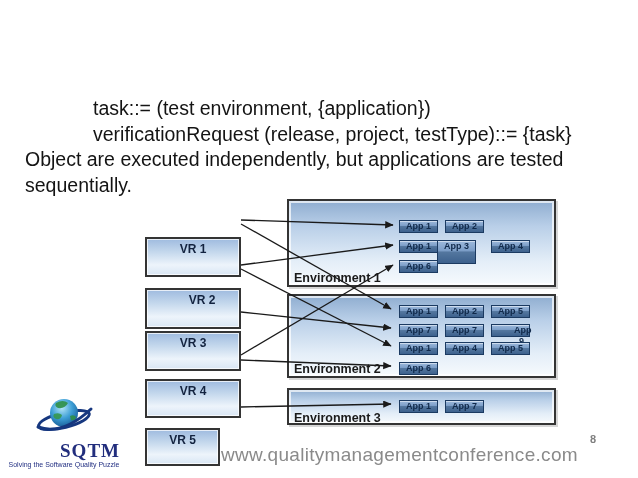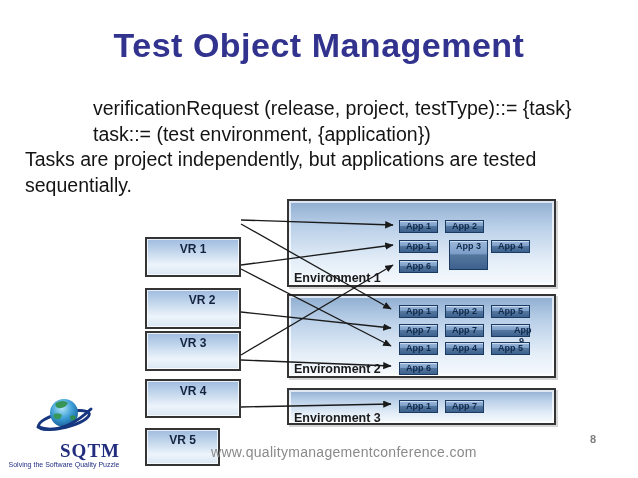--- a/index.html
+++ b/index.html
@@ -45,52 +45,51 @@
   #arrow-layer{position:absolute;left:0;top:0;pointer-events:none;}
   
   .logo{position:absolute;left:8px;top:394px;width:112px;text-align:center;}
   .logo-name{
     font-family:"Liberation Serif", serif;font-weight:bold;font-size:19px;
     letter-spacing:1px;color:#222e7d;line-height:17px;text-align:right;
   }
   .logo-tagline{font-size:7px;color:#233082;margin-top:2px;white-space:nowrap;}
   
   .footer-url{
-    position:absolute;left:211px;top:444px;font-size:14px;color:#8a8a8a;letter-spacing:.3px;
+    position:absolute;left:221px;top:444px;font-size:19px;color:#8a8a8a;letter-spacing:.3px;
   }
   .page-number{
     position:absolute;left:590px;top:433px;font-size:11px;font-weight:bold;color:#7f7f7f;
   }
 </style>
 </head>
 <body>
 
 <div class="slide">
 
-  <h1 class="title">Test Object Management</h1>
 
   <div class="body-text" id="body-text">
+      <div class="body-line indented">task::= (test environment, {application})</div>
       <div class="body-line indented">verificationRequest (release, project, testType)::= {task}</div>
-      <div class="body-line indented">task::= (test environment, {application})</div>
-      <div class="body-line">Tasks are project independently, but applications are tested</div>
+      <div class="body-line">Object are executed independently, but applications are tested</div>
       <div class="body-line">sequentially.</div>
     </div>
 
   <div id="diagram">
       <div class="vr-box" style="left: 145px; top: 198px; width: 96px; height: 40px;"><span class="vr-label">VR 1</span></div>
       <div class="vr-box" style="left: 145px; top: 249px; width: 96px; height: 41px; padding-left: 18px;"><span class="vr-label">VR 2</span></div>
       <div class="vr-box" style="left: 145px; top: 292px; width: 96px; height: 40px;"><span class="vr-label">VR 3</span></div>
       <div class="vr-box" style="left: 145px; top: 340px; width: 96px; height: 39px;"><span class="vr-label">VR 4</span></div>
       <div class="vr-box" style="left: 145px; top: 389px; width: 75px; height: 38px;"><span class="vr-label">VR 5</span></div>
       <div class="env-box" style="left: 287px; top: 199px; width: 269px; height: 88px;">
         <div class="env-label" style="top: 70px;">Environment 1</div>
         <div class="app-chip" style="left: 110px; top: 19px; width: 39px; height: 13px;">App 1</div>
         <div class="app-chip" style="left: 156px; top: 19px; width: 39px; height: 13px;">App 2</div>
         <div class="app-chip" style="left: 110px; top: 39px; width: 39px; height: 13px;">App 1</div>
-        <div class="app-chip" style="left: 160px; top: 39px; width: 39px; height: 30px;">App 3</div>
+        <div class="app-chip" style="left: 148px; top: 39px; width: 39px; height: 24px;">App 3</div>
         <div class="app-chip" style="left: 202px; top: 39px; width: 39px; height: 13px;">App 4</div>
         <div class="app-chip" style="left: 110px; top: 59px; width: 39px; height: 13px;">App 6</div>
       </div>
       <div class="env-box" style="left: 287px; top: 294px; width: 269px; height: 84px;">
         <div class="env-label" style="top: 66px;">Environment 2</div>
         <div class="app-chip" style="left: 110px; top: 9px; width: 39px; height: 13px;">App 1</div>
         <div class="app-chip" style="left: 156px; top: 9px; width: 39px; height: 13px;">App 2</div>
         <div class="app-chip" style="left: 202px; top: 9px; width: 39px; height: 13px;">App 5</div>
         <div class="app-chip" style="left: 110px; top: 28px; width: 39px; height: 13px;">App 7</div>
         <div class="app-chip" style="left: 156px; top: 28px; width: 39px; height: 13px;">App 7</div>

